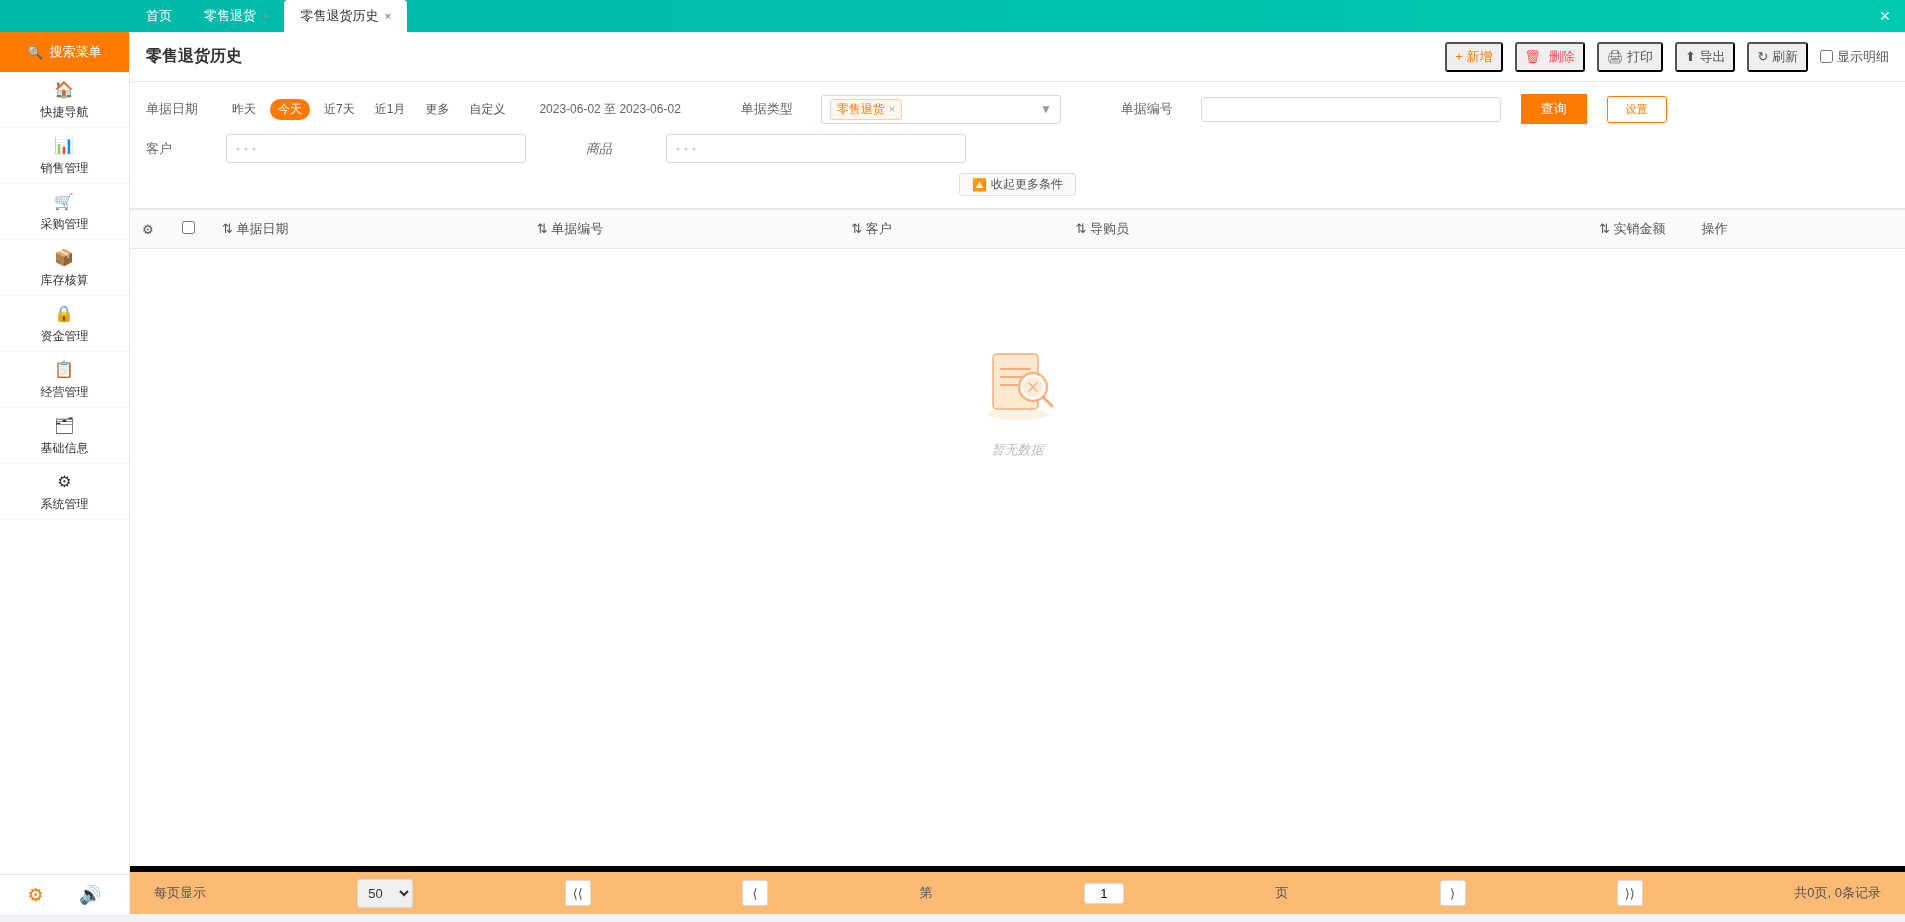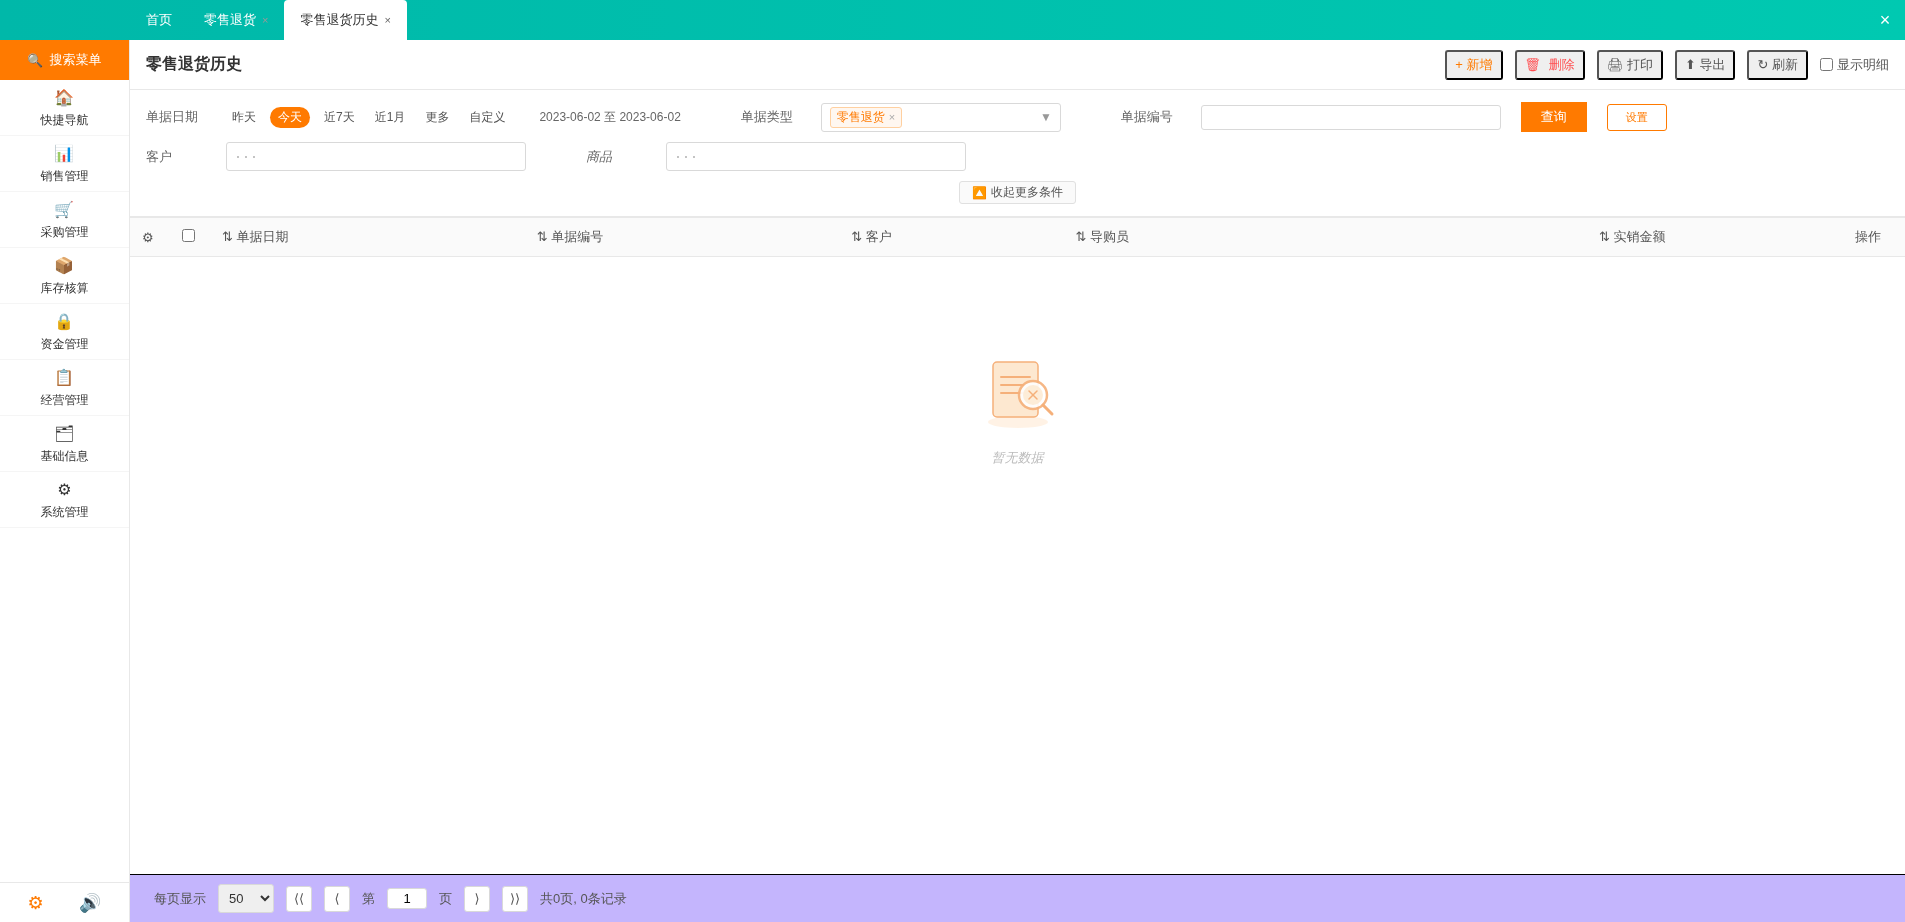--- a/index.html
+++ b/index.html
@@ -1,20 +1,20 @@
 <!DOCTYPE html>
 <html><head>
   <meta charset="utf-8">
   <style>
     * { box-sizing: border-box; margin: 0; padding: 0; font-family: 'Microsoft YaHei', Arial, sans-serif; }
     body { width: 1905px; height: 922px; overflow: hidden; background: #f0f2f5; }
 
     
     .top-bar {
-      height: 40px;
+      height: 32px;
       background: linear-gradient(to right, #00b8a9, #00c9b1);
       display: flex;
       align-items: center;
       padding: 0 0 0 0;
     }
     .tab-list {
       display: flex;
       align-items: center;
       height: 100%;
       flex: 1;
@@ -310,25 +310,25 @@
       margin-bottom: 12px;
     }
     .empty-text {
       font-size: 13px;
       color: #bbb;
     }
 
     
     .pagination-bar {
       height: 48px;
-      background: #c4b5fd;
-      border-top: 1px solid #000000;
-      display: flex;
-      align-items: center;
-      justify-content: flex-start;
+      background: #fdba74;
+      border-top: 6px solid #000000;
+      display: flex;
+      align-items: center;
+      justify-content: space-between;
       padding: 0 24px;
       gap: 12px;
       font-size: 13px;
       color: #555;
     }
     .page-size-select {
       border: 1px solid #d9d9d9;
       border-radius: 3px;
       padding: 5px 6px;
       font-size: 13px;
@@ -498,21 +498,21 @@
       <table class="data-table">
         <thead>
           <tr>
             <th class="th-settings">⚙</th>
             <th class="th-checkbox"><input type="checkbox" style=""></th>
             <th><span>⇅ 单据日期</span></th>
             <th><span>⇅ 单据编号</span></th>
             <th><span>⇅ 客户</span></th>
             <th><span>⇅ 导购员</span></th>
             <th class="th-amount" style="text-align:right;padding-right:24px;"><span>⇅ 实销金额</span></th>
-            <th class="th-actions" style="text-align:right;padding-right:24px;"><span>操作</span></th>
+            <th class="th-actions" style="text-align:left;padding-right:24px;"><span>操作</span></th>
           </tr>
         </thead>
         <tbody>
           <tr>
             <td colspan="8" style="padding:0;">
               <div class="empty-state">
                 <svg class="empty-icon" viewBox="0 0 100 100">
                   <ellipse cx="50" cy="85" rx="30" ry="6" fill="#ffe5cc" opacity="0.5"></ellipse>
 
                   <rect x="25" y="25" width="45" height="55" rx="4" fill="#fde8d0"></rect>

